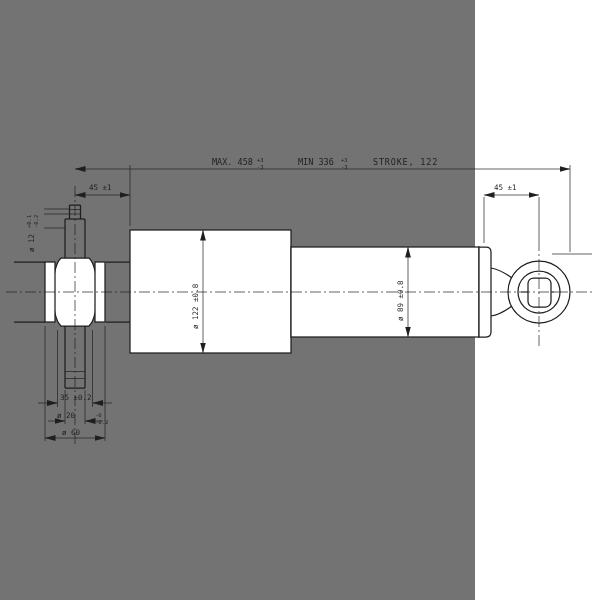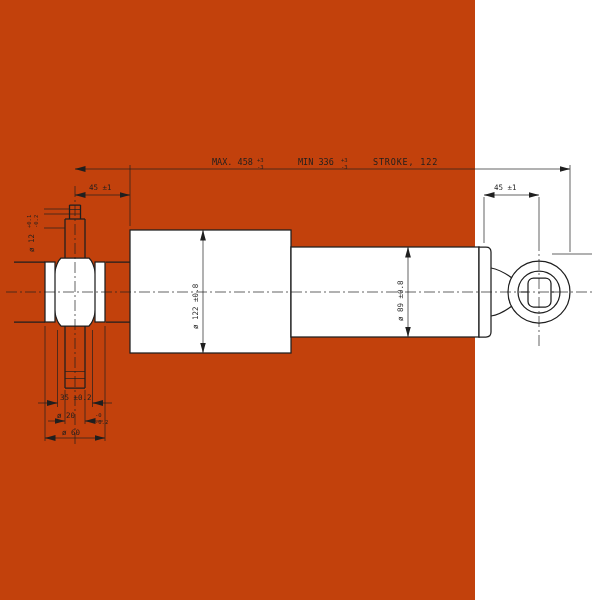--- a/index.html
+++ b/index.html
@@ -1,16 +1,16 @@
 <!DOCTYPE html>
 <html><head>
 <meta charset="utf-8">
 <style>
   html,body{margin:0;padding:0;background:#ffffff;width:600px;height:600px;overflow:hidden;}
-  .sheet{width:475px;height:600px;background:#c2410c;position:relative;}
+  .sheet{width:475px;height:600px;background:#737373;position:relative;}
   svg{display:block;}
   text{font-family:"DejaVu Sans Mono","Liberation Mono",monospace;fill:#1f1f1f;}
   .dimtxt{font-size:8.5px;letter-spacing:0px;}
   .dimtxt-wide{font-size:8.5px;letter-spacing:0.8px;}
   .dimtxt-sm{font-size:7.5px;}
   .toltxt{font-size:5.5px;}
   .outline{stroke:#1f1f1f;stroke-width:1.25;fill:none;}
   .outline-f{stroke:#1f1f1f;stroke-width:1.25;fill:#ffffff;}
   .thin{stroke:#1f1f1f;stroke-width:0.7;fill:none;}
   .cl{stroke:#1f1f1f;stroke-width:0.7;fill:none;stroke-dasharray:11 3 2 3;}

